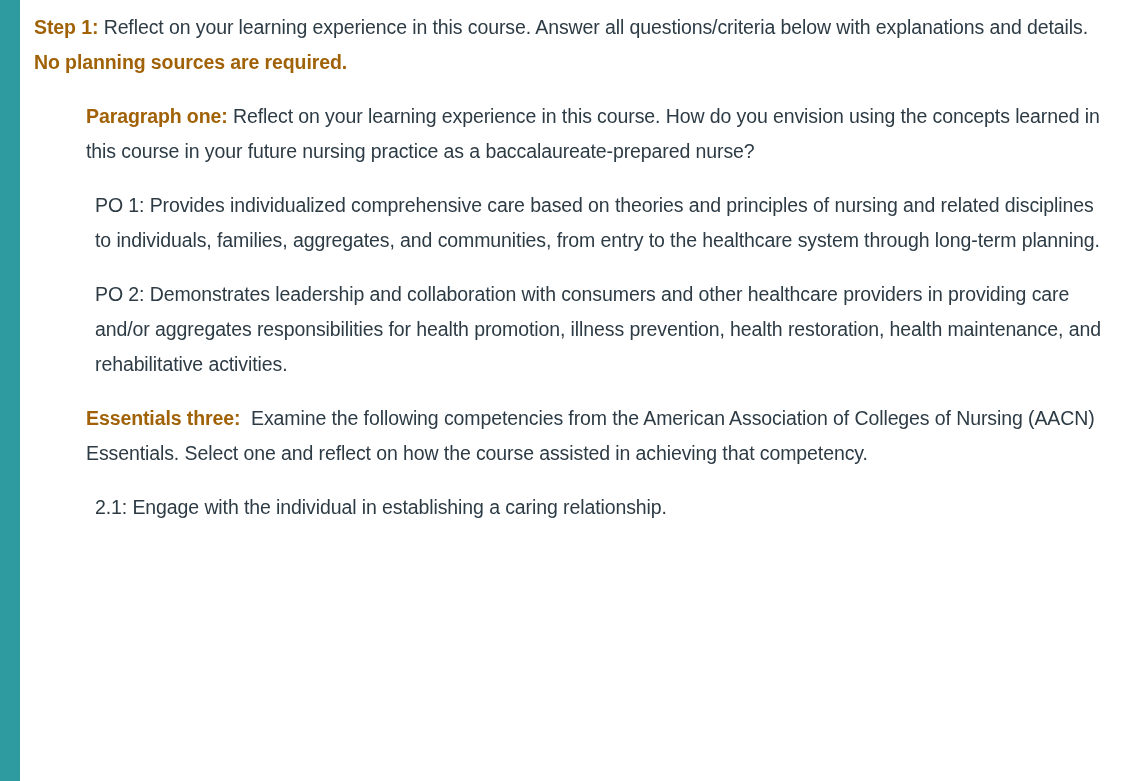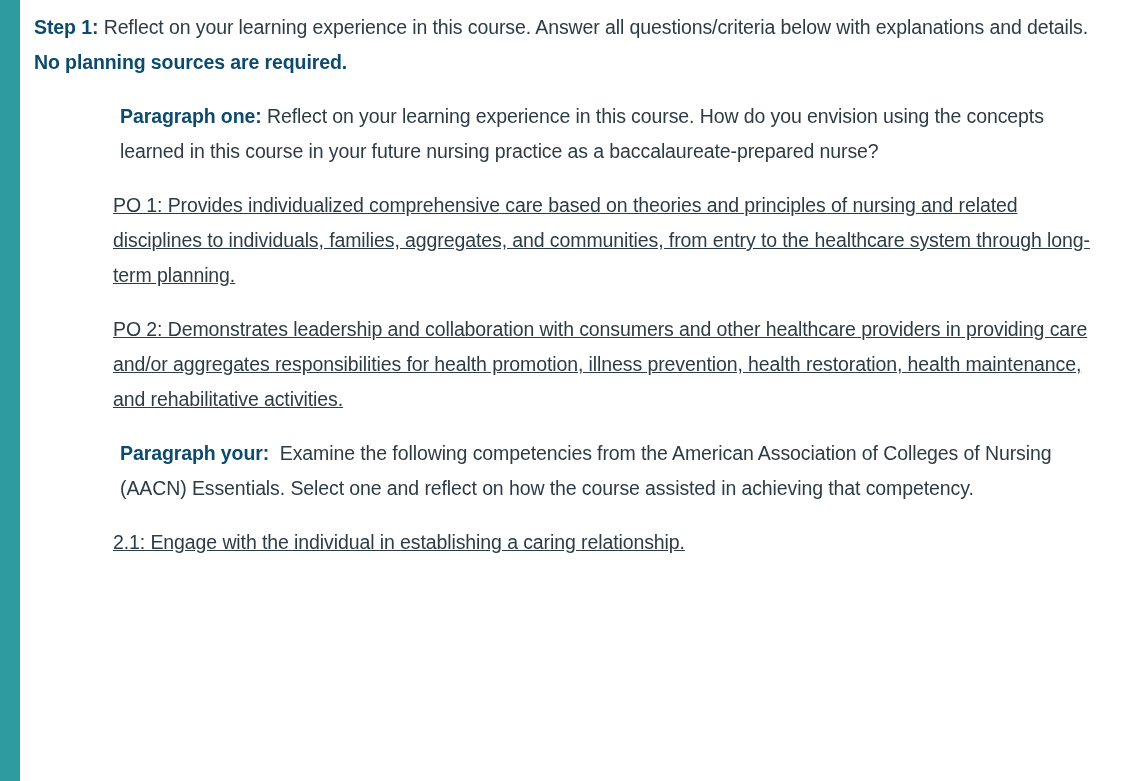--- a/index.html
+++ b/index.html
@@ -31,39 +31,39 @@
   }
   .para {
     margin: 0 0 19px 0;
     font-size: 19.5px;
     line-height: 35px;
     letter-spacing: -0.1px;
     color: #2D3B45;
   }
   .para strong {
     font-weight: 700;
-    color: #0c4a6e;
+    color: #a16207;
   }
-  .indent-1 { margin-left: 86px; }
-  .indent-2 { margin-left: 79px; text-decoration: underline; }
+  .indent-1 { margin-left: 52px; }
+  .indent-2 { margin-left: 61px; }
 </style>
 </head>
 <body>
 
 <div class="accent-bar"></div>
 
 <main class="content">
 
   <p class="para"><strong>Step 1:</strong><span> Reflect on your learning experience in this course. Answer all questions/criteria below with explanations and details. </span><strong>No planning sources are required.</strong></p>
 
   <p class="para indent-1"><strong>Paragraph one:</strong><span> Reflect on your learning experience in this course. How do you envision using the concepts learned in this course in your future nursing practice as a baccalaureate-prepared nurse?</span></p>
 
 
   <p class="para indent-2">PO 1: Provides individualized comprehensive care based on theories and principles of nursing and related disciplines to individuals, families, aggregates, and communities, from entry to the healthcare system through long-term planning.</p>
 
   <p class="para indent-2">PO 2: Demonstrates leadership and collaboration with consumers and other healthcare providers in providing care and/or aggregates responsibilities for health promotion, illness prevention, health restoration, health maintenance, and rehabilitative activities.</p>
 
 
-  <p class="para indent-1"><strong>Paragraph your:</strong><span>&nbsp; Examine the following competencies from the American Association of Colleges of Nursing (AACN) Essentials. Select one and reflect on how the course assisted in achieving that competency.</span></p>
+  <p class="para indent-1"><strong>Essentials three:</strong><span>&nbsp; Examine the following competencies from the American Association of Colleges of Nursing (AACN) Essentials. Select one and reflect on how the course assisted in achieving that competency.</span></p>
 
   <p class="para indent-2">2.1: Engage with the individual in establishing a caring relationship.</p>
 
 </main>
 
 </body></html>

